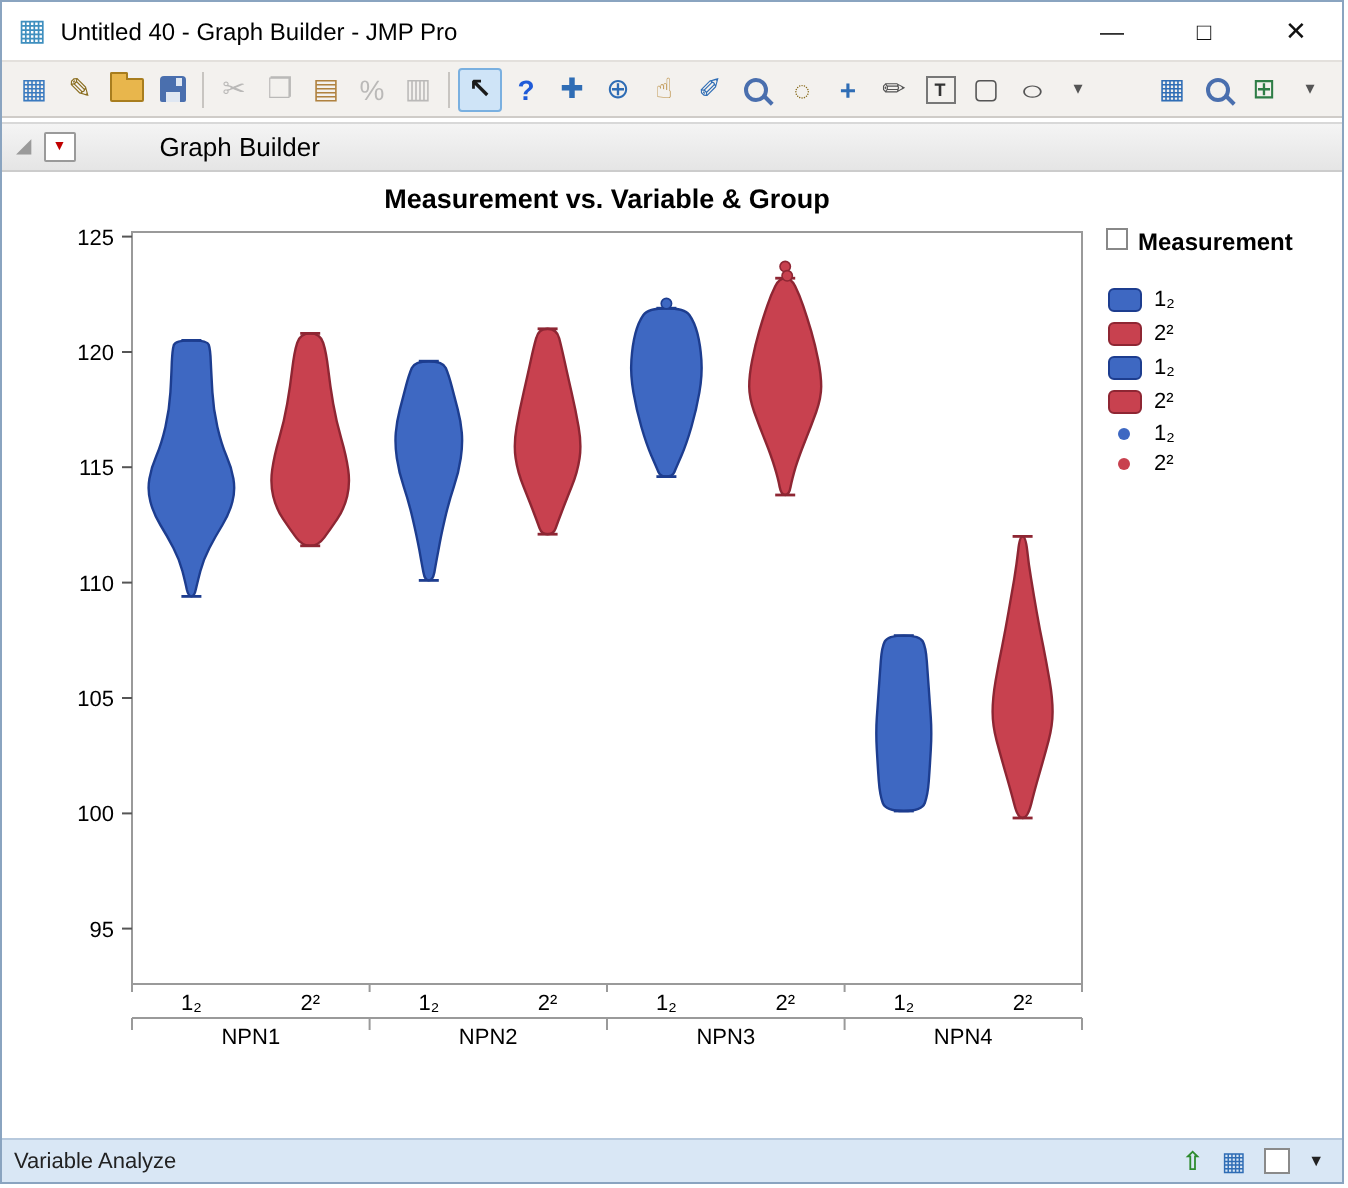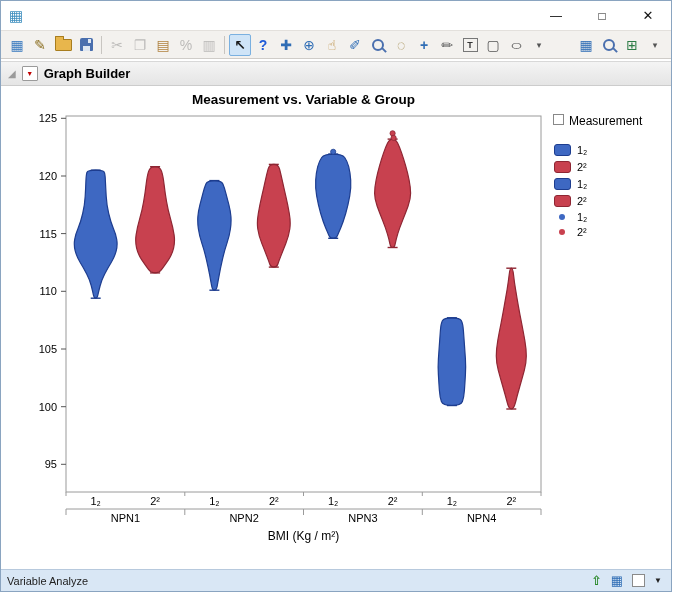--- a/index.html
+++ b/index.html
@@ -32,49 +32,50 @@
   .icon-floppy::after{content:'';position:absolute;right:2px;top:1px;width:3px;height:4px;background:#dfe7f2;}
   .icon-mag{width:8px;height:8px;border:2px solid #4a6fae;border-radius:50%;position:relative;display:inline-block;}
   .icon-mag::after{content:'';position:absolute;width:2px;height:6px;background:#4a6fae;transform:rotate(-45deg);right:-3px;bottom:-4px;}
   .icon-tbox{width:13px;height:12px;border:1px solid #777;color:#333;font-size:9px;font-weight:bold;line-height:12px;text-align:center;display:inline-block;}
 
   
   .report-header{height:23px;margin-top:2px;background:linear-gradient(#f4f4f4,#e5e5e5);border-top:1px solid #d8d8d8;border-bottom:1px solid #cccccc;display:flex;align-items:center;padding:0 7px;gap:6px;flex:none;}
   .disclosure{color:#9a9a9a;font-size:10px;}
   .red-tri-btn{width:14px;height:13px;background:#fff;border:1px solid #9a9a9a;display:flex;align-items:center;justify-content:center;border-radius:1px;}
   .red-tri{color:#c00000;font-size:7px;line-height:7px;}
-  .report-title{font-weight:bold;font-size:13px;color:#000;}
+  .report-title{font-weight:normal;font-size:13px;color:#000;margin-left:36px;}
 
   
   .chart-region{position:relative;height:470px;background:#fff;flex:none;}
   .chart-title{position:absolute;left:65px;width:475px;top:6px;text-align:center;font-weight:bold;font-size:13.5px;color:#000;}
   #plot-svg{position:absolute;left:0;top:0;font-family:"Liberation Sans","DejaVu Sans",sans-serif;}
   .x-axis-title{position:absolute;left:65px;width:475px;top:443px;text-align:center;font-size:12px;color:#000;}
   .legend{position:absolute;left:552px;top:28px;font-size:11px;color:#000;}
-  .legend-title-row{display:flex;align-items:flex-start;gap:5px;font-size:12px;}
+  .legend-title-row{display:flex;align-items:flex-start;gap:5px;font-size:12px;font-weight:bold;}
   .legend-icon{width:9px;height:9px;border:1px solid #888;background:#fff;display:inline-block;}
   #legend-entries{margin-top:13px;}
   .legend-entry{display:flex;align-items:center;gap:6px;height:17px;padding-left:1px;}
   .legend-entry.dot-row{height:15px;}
   .sw-rect{width:17px;height:12px;border-radius:3px;border:1px solid #333;box-sizing:border-box;display:inline-block;}
   .sw-dot{width:6px;height:6px;border-radius:50%;margin:0 6px 0 5px;display:inline-block;}
 
   
   .statusbar{height:21px;background:#d9e7f5;border-top:1px solid #b7c9dd;display:flex;align-items:center;font-size:11px;padding:0 6px;color:#222;flex:none;margin-top:auto;}
   .status-icons{margin-left:auto;display:flex;align-items:center;gap:9px;padding-right:3px;}
   .status-icons span{line-height:14px;}
   .icon-checkbox{width:11px;height:11px;background:#fff;border:1px solid #8a8a8a;display:inline-block;}
 </style>
 </head>
 <body>
 
 <div class="window">
 
   <div class="titlebar">
     <span class="app-icon">▦</span>
+    <span class="title-text">Untitled 40 - Graph Builder - JMP Pro</span>
     <div class="win-controls">
       <span class="win-btn">—</span>
       <span class="win-btn">□</span>
       <span class="win-btn close">✕</span>
     </div>
   </div>
 
 
   <div class="toolbar" id="toolbar">
       <span class="tb-btn">
@@ -233,21 +234,20 @@
         <line x1="65" x2="65" y1="423" y2="429" stroke="#9a9a9a"></line>
         <line x1="183.8" x2="183.8" y1="406" y2="410" stroke="#9a9a9a"></line>
         <line x1="183.8" x2="183.8" y1="423" y2="429" stroke="#9a9a9a"></line>
         <line x1="302.5" x2="302.5" y1="406" y2="410" stroke="#9a9a9a"></line>
         <line x1="302.5" x2="302.5" y1="423" y2="429" stroke="#9a9a9a"></line>
         <line x1="421.3" x2="421.3" y1="406" y2="410" stroke="#9a9a9a"></line>
         <line x1="421.3" x2="421.3" y1="423" y2="429" stroke="#9a9a9a"></line>
         <line x1="540" x2="540" y1="406" y2="410" stroke="#9a9a9a"></line>
         <line x1="540" x2="540" y1="423" y2="429" stroke="#9a9a9a"></line>
       </svg>
-    <div class="x-axis-title">BMI (Kg / m²)</div>
     <div class="legend">
       <div class="legend-title-row">
         <span class="legend-icon"></span>
         <span>Measurement</span>
       </div>
       <div id="legend-entries">
           <div class="legend-entry">
             <span class="sw-rect" style="background: rgb(62, 104, 194); border-color: rgb(29, 61, 143);"></span>
             <span>1₂</span>
           </div>

